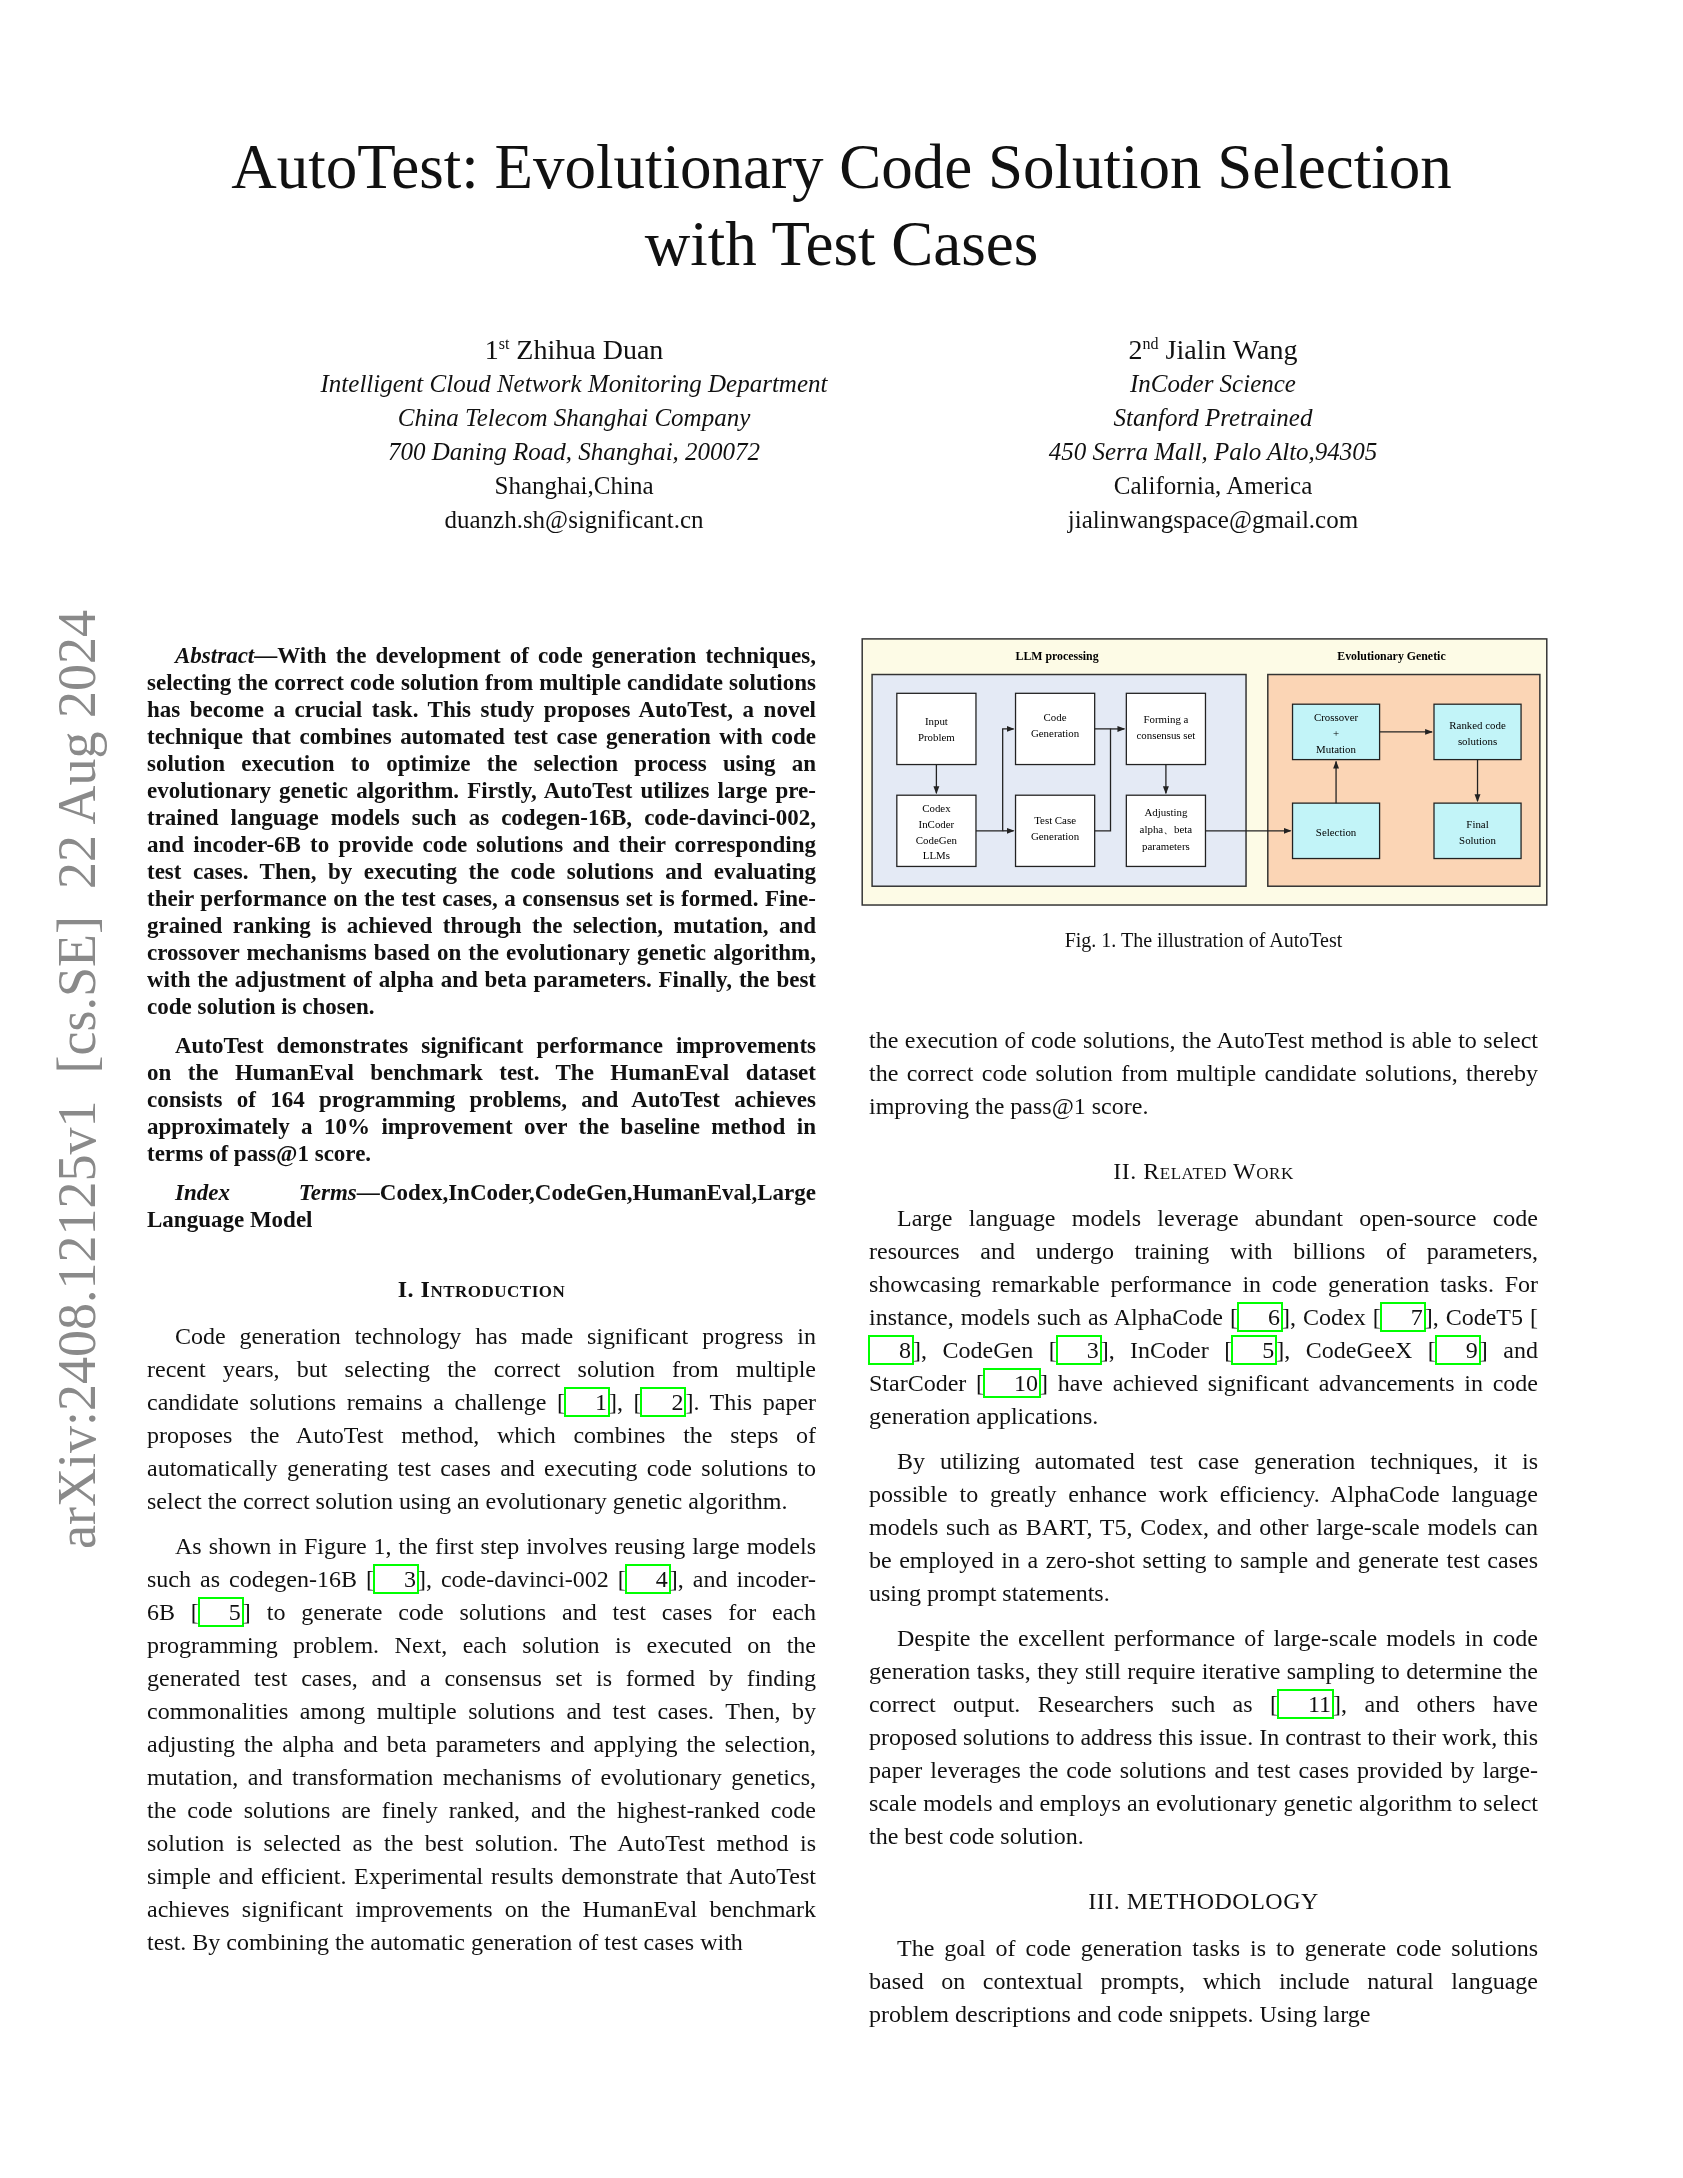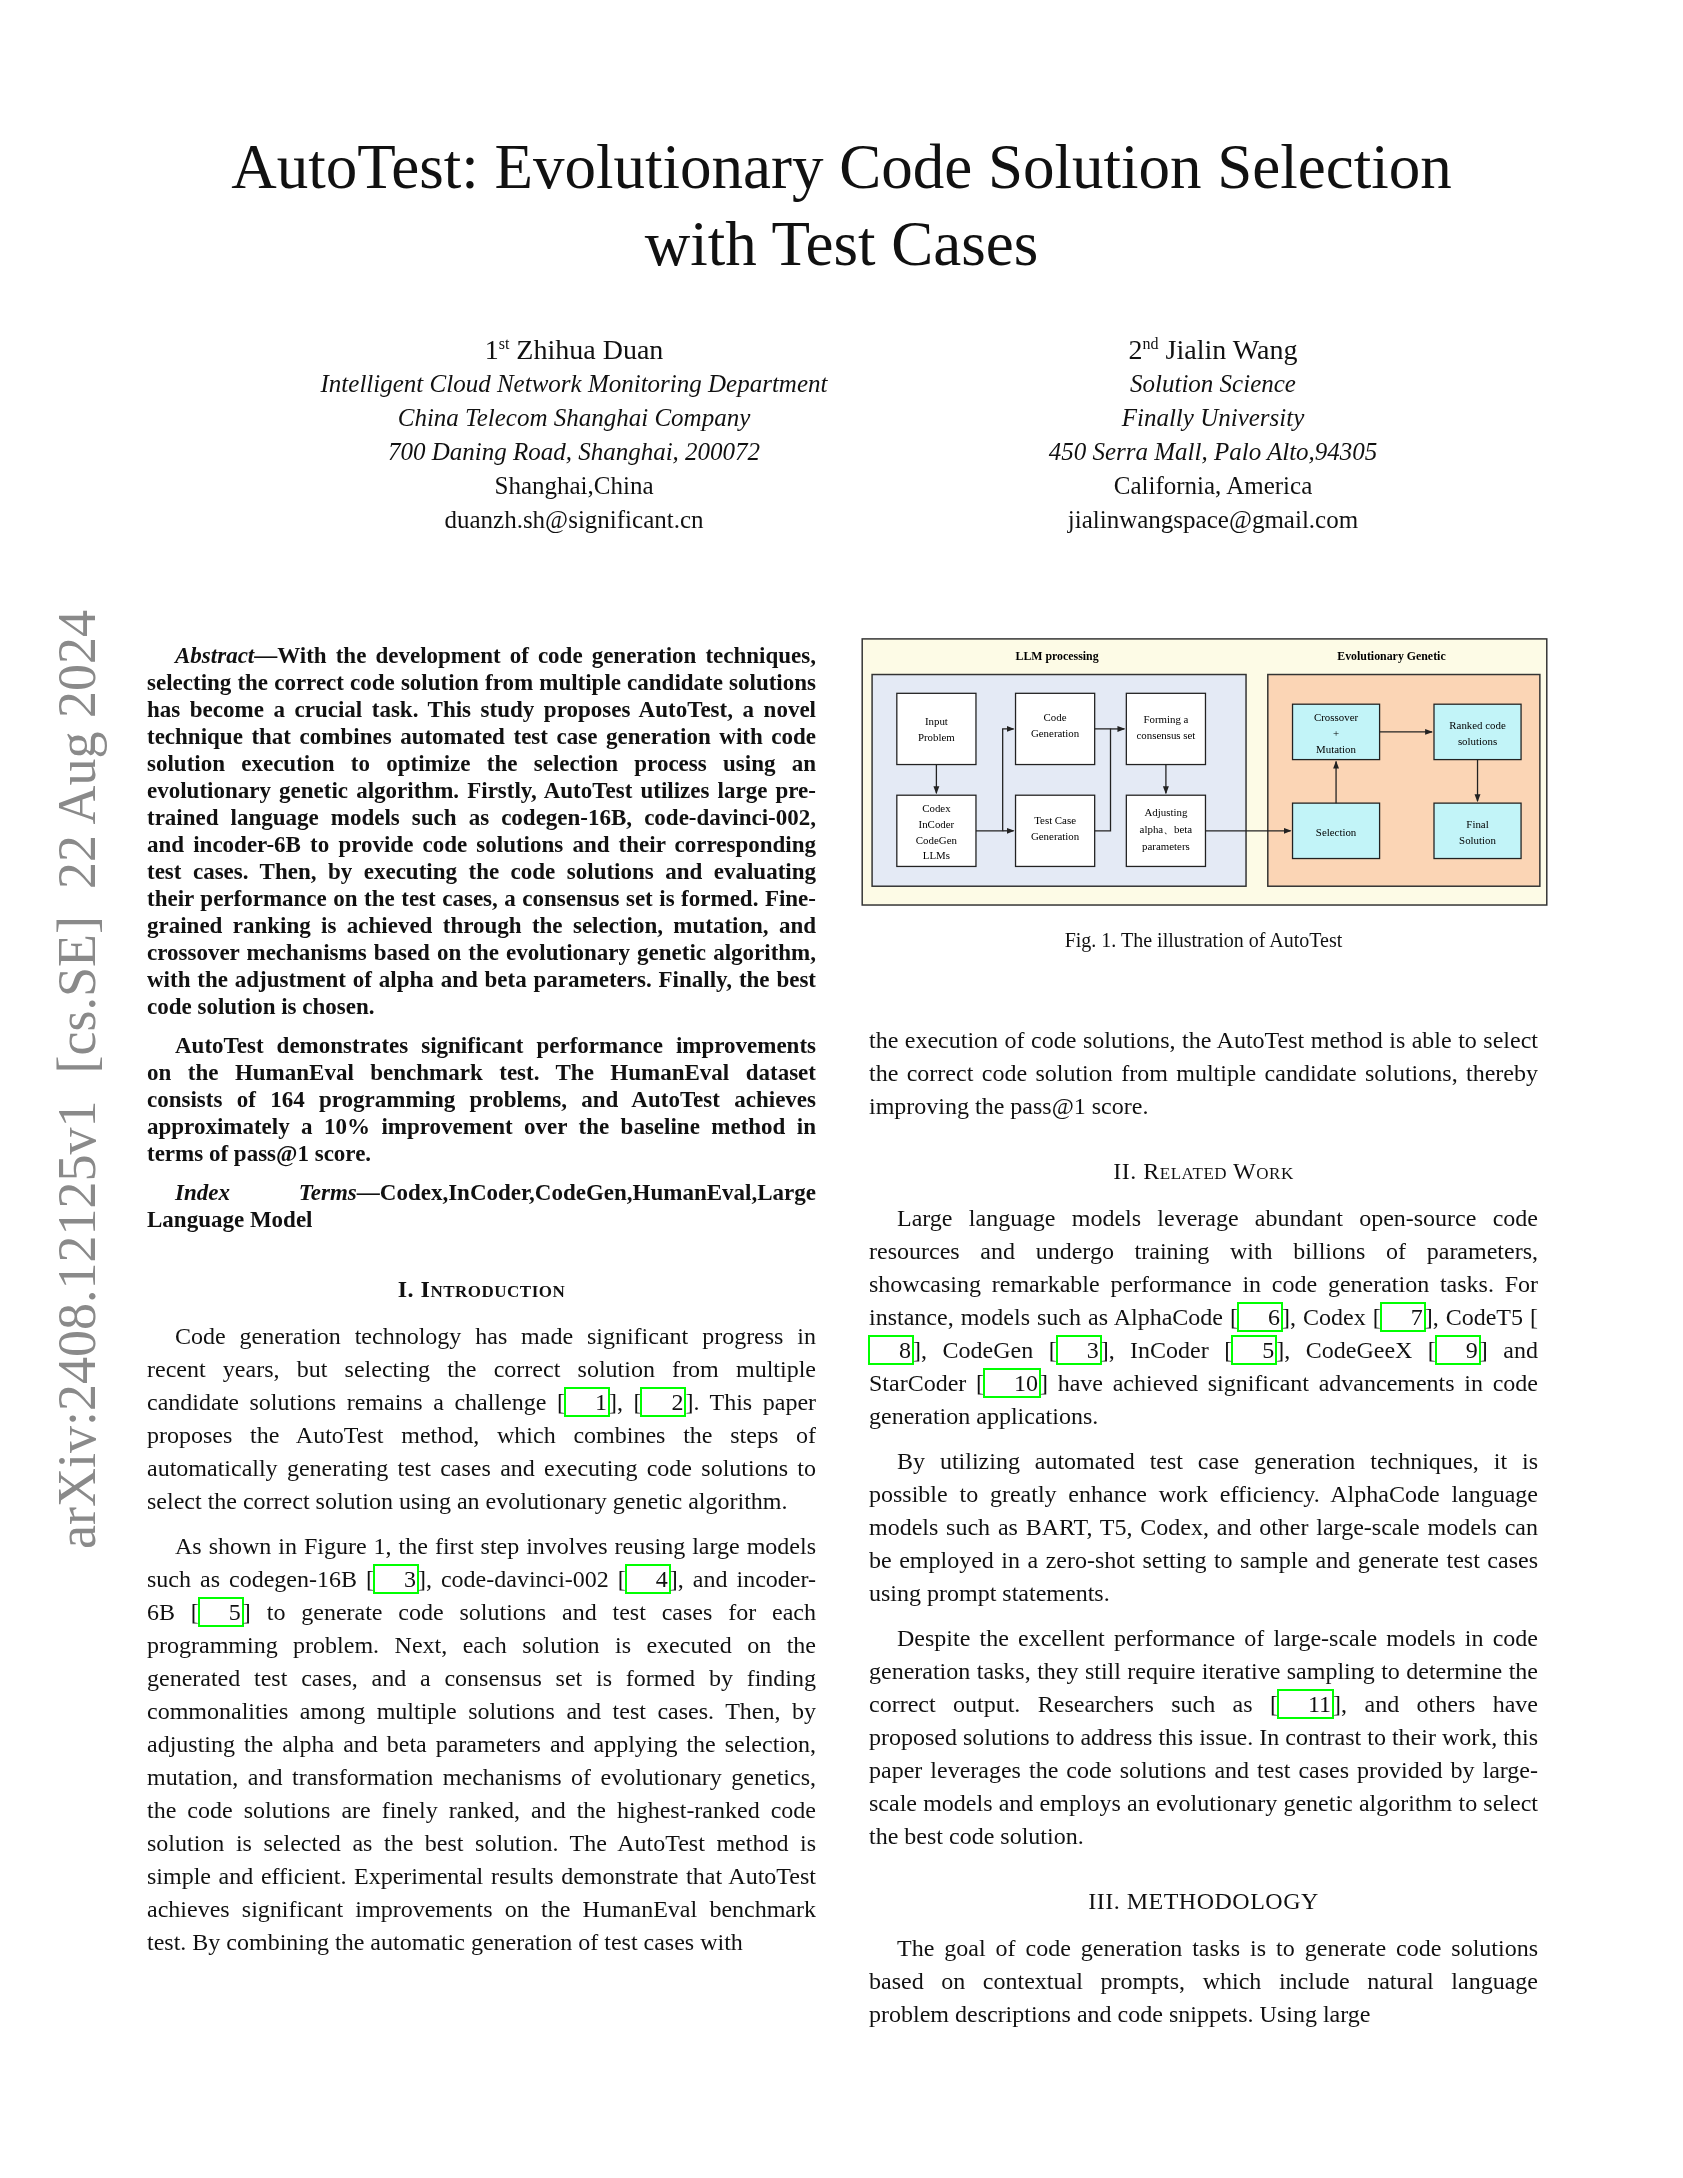--- a/index.html
+++ b/index.html
@@ -53,22 +53,22 @@
   <div class="name"><span>1</span><sup>st</sup> <span>Zhihua Duan</span></div>
   <div class="it">Intelligent Cloud Network Monitoring Department</div>
   <div class="it">China Telecom Shanghai Company</div>
   <div class="it">700 Daning Road, Shanghai, 200072</div>
   <div>Shanghai,China</div>
   <div>duanzh.sh@significant.cn</div>
 </div>
 
 <div class="author a2">
   <div class="name"><span>2</span><sup>nd</sup> <span>Jialin Wang</span></div>
-  <div class="it">Solution Science</div>
-  <div class="it">Finally University</div>
+  <div class="it">InCoder Science</div>
+  <div class="it">Stanford Pretrained</div>
   <div class="it">450 Serra Mall, Palo Alto,94305</div>
   <div>California, America</div>
   <div>jialinwangspace@gmail.com</div>
 </div>
 
 <div class="col left">
   <p class="abstract indent"><span class="it">Abstract</span><span>—With the development of code generation techniques, selecting the correct code solution from multiple candidate solutions has become a crucial task. This study proposes AutoTest, a novel technique that combines automated test case generation with code solution execution to optimize the selection process using an evolutionary genetic algorithm. Firstly, AutoTest utilizes large pre-trained language models such as codegen-16B, code-davinci-002, and incoder-6B to provide code solutions and their corresponding test cases. Then, by executing the code solutions and evaluating their performance on the test cases, a consensus set is formed. Fine-grained ranking is achieved through the selection, mutation, and crossover mechanisms based on the evolutionary genetic algorithm, with the adjustment of alpha and beta parameters. Finally, the best code solution is chosen.</span></p>
   <p class="abstract indent">AutoTest demonstrates significant performance improvements on the HumanEval benchmark test. The HumanEval dataset consists of 164 programming problems, and AutoTest achieves approximately a 10% improvement over the baseline method in terms of pass@1 score.</p>
   <p class="abstract indent"><span class="it" style="word-spacing:59px;">Index Terms</span><span>—Codex,InCoder,CodeGen,HumanEval,Large Language Model</span></p>
 

